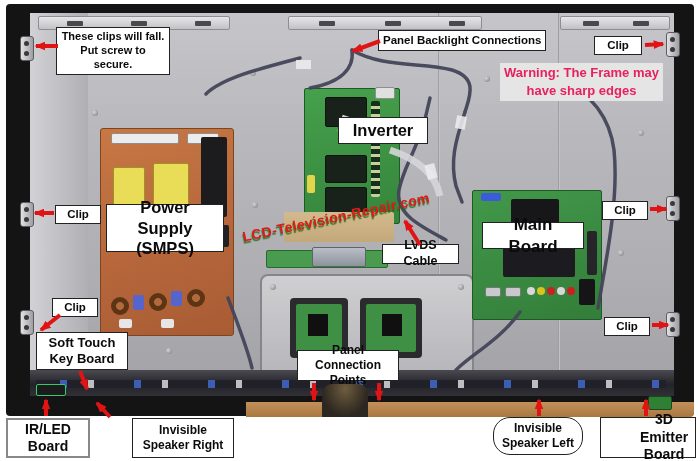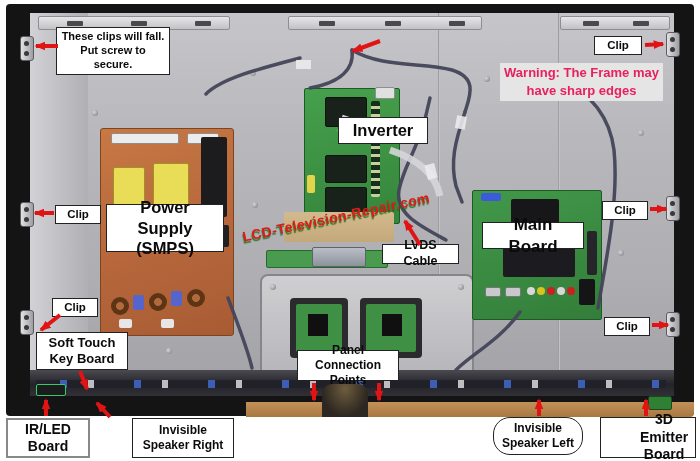--- a/index.html
+++ b/index.html
@@ -192,20 +192,21 @@
       <rect x="426" y="164" width="10" height="15" transform="rotate(-14 431 171)"></rect>
       <rect x="296" y="60" width="15" height="9"></rect>
       <rect x="456" y="116" width="10" height="13" transform="rotate(10 461 122)"></rect>
     </g>
   </svg>
 
   <div class="watermark">LCD-Television-Repair.com</div>
 
   <div class="label" style="left:56px;top:27px;width:114px;height:48px;font-size:11px;font-weight:600;">These clips will fall. Put screw to secure.</div>
 
+  <div class="label nowrap" style="left:378px;top:30px;height:21px;font-size:11.5px;">Panel Backlight Connections</div>
 
   <div class="label" style="left:594px;top:36px;width:48px;height:19px;font-size:11.5px;">Clip</div>
 
   <div class="warnbox" style="left:500px;top:63px;width:163px;height:38px;font-size:13px;">Warning: The Frame may have sharp edges</div>
 
   <div class="label" style="left:302px;top:117px;width:90px;height:27px;font-size:16.5px;margin-left:36px;">Inverter</div>
 
   <div class="label" style="left:106px;top:204px;width:118px;height:48px;font-size:16.5px;">Power Supply (SMPS)</div>
 
   <div class="label" style="left:482px;top:222px;width:102px;height:27px;font-size:17px;">Main Board</div>

